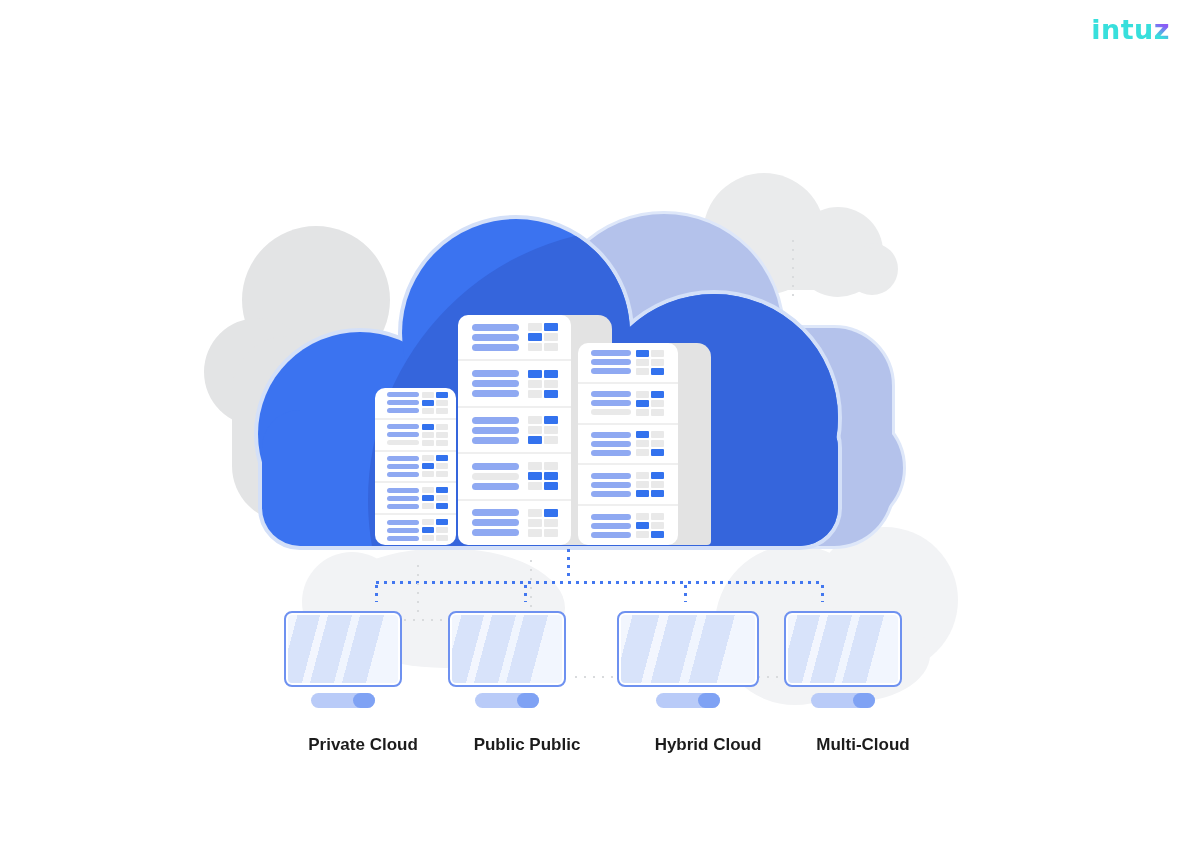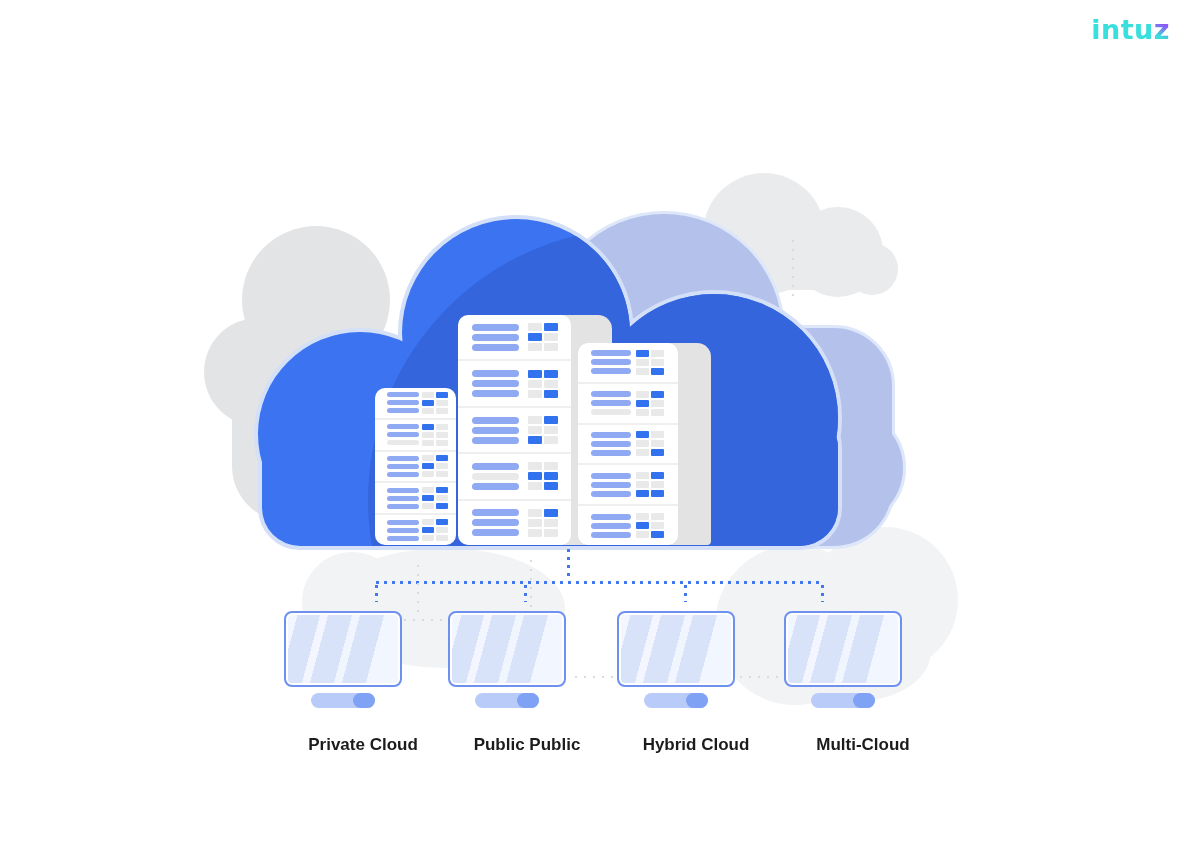--- a/index.html
+++ b/index.html
@@ -390,21 +390,21 @@
         </div>
         <div class="cloud-label">Private Cloud</div>
       </div>
       <div class="monitor-wrap" style="left: 448px; top: 611px; width: 118px;">
         <div class="monitor" style="height: 72px;"></div>
         <div class="stand">
           <div class="stand-cap"></div>
         </div>
         <div class="cloud-label">Public Public</div>
       </div>
-      <div class="monitor-wrap" style="left: 617px; top: 611px; width: 118px;">
+      <div class="monitor-wrap" style="left: 617px; top: 611px; width: 142px;">
         <div class="monitor" style="height: 72px;"></div>
         <div class="stand">
           <div class="stand-cap"></div>
         </div>
         <div class="cloud-label">Hybrid Cloud</div>
       </div>
       <div class="monitor-wrap" style="left: 784px; top: 611px; width: 118px;">
         <div class="monitor" style="height: 72px;"></div>
         <div class="stand">
           <div class="stand-cap"></div>

